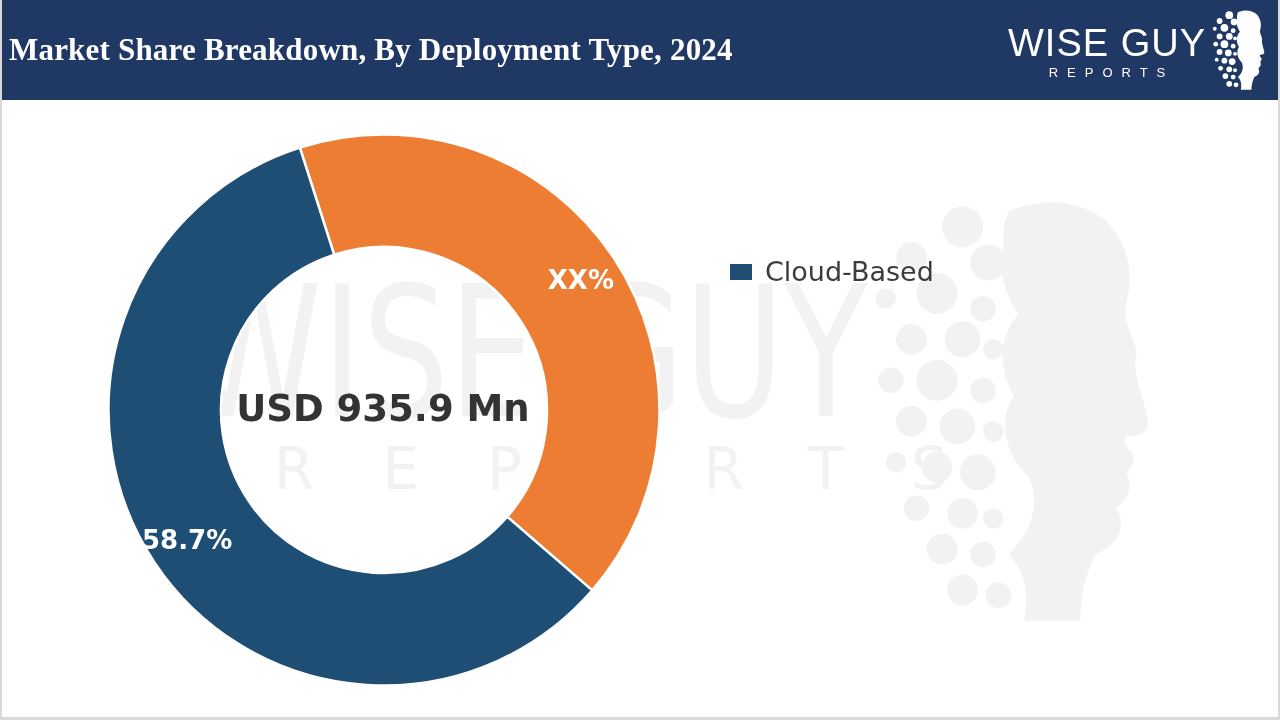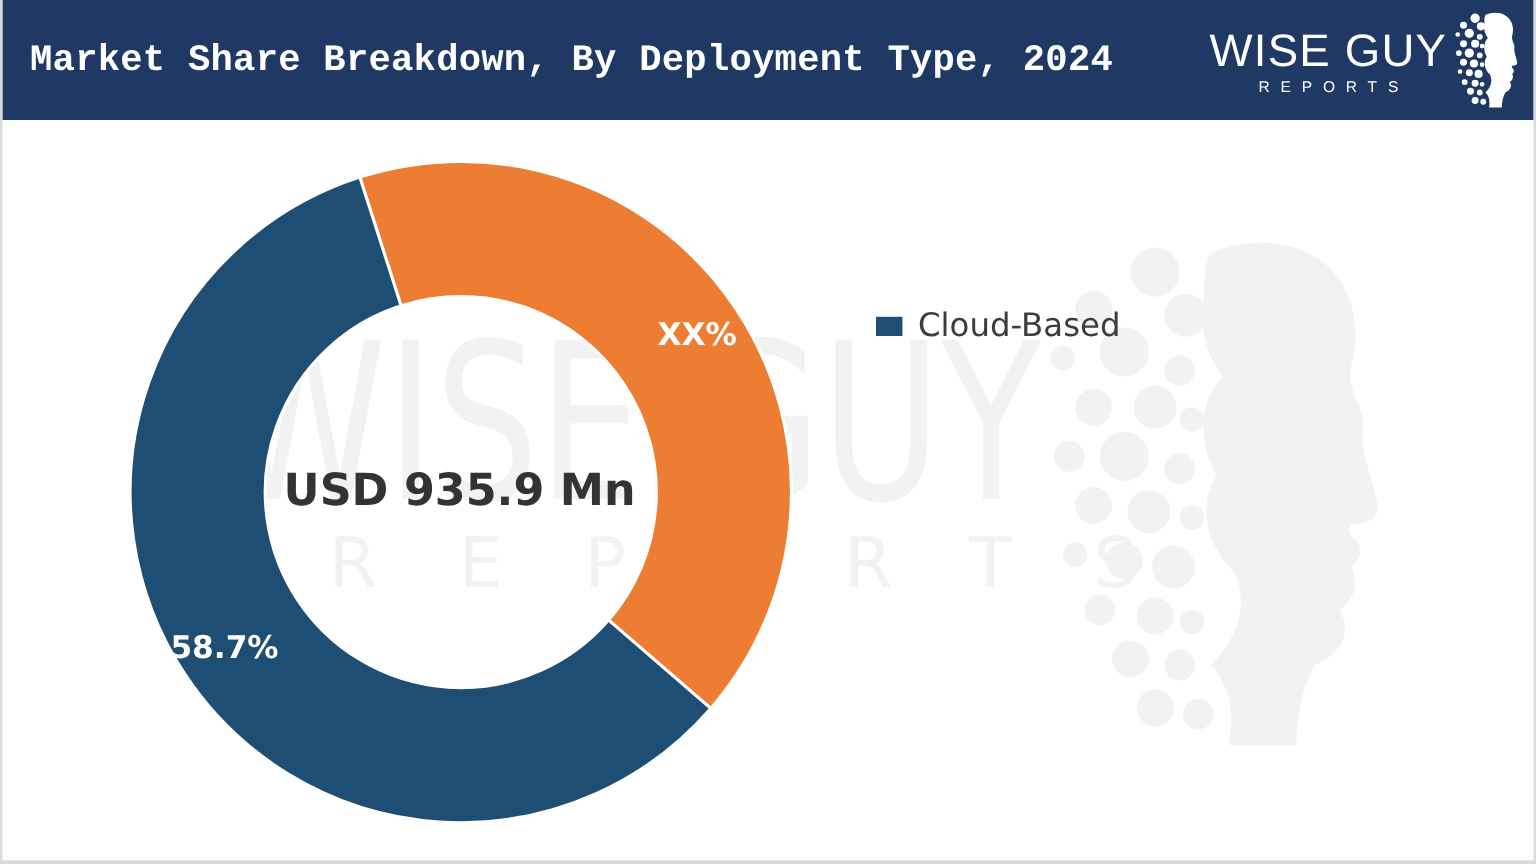--- a/index.html
+++ b/index.html
@@ -18,23 +18,23 @@
 
   
   .header {
     position: absolute; left: 0; top: 0;
     width: 100%; height: 100px;
     background: #203864;
     display: flex; align-items: center;
     z-index: 10;
   }
   .header-title {
-    font-family: Liberation Mono, monospace;
+    font-family: Liberation Serif, serif;
     font-size: 31px; font-weight: 700; color: #ffffff;
-    padding-left: 23px; letter-spacing: 0.2px;
+    padding-left: 7px; letter-spacing: 0.2px;
     white-space: nowrap;
   }
   .brand {
     position: absolute; right: 12px; top: 0; height: 100px;
     display: flex; align-items: center; gap: 2px;
   }
   .brand-text { text-align: center; color: #ffffff; margin-top: 4px; }
   .brand-name {
     font-family: "Liberation Sans", sans-serif;
     font-size: 38px; font-weight: 400; letter-spacing: 1px; line-height: 1;

